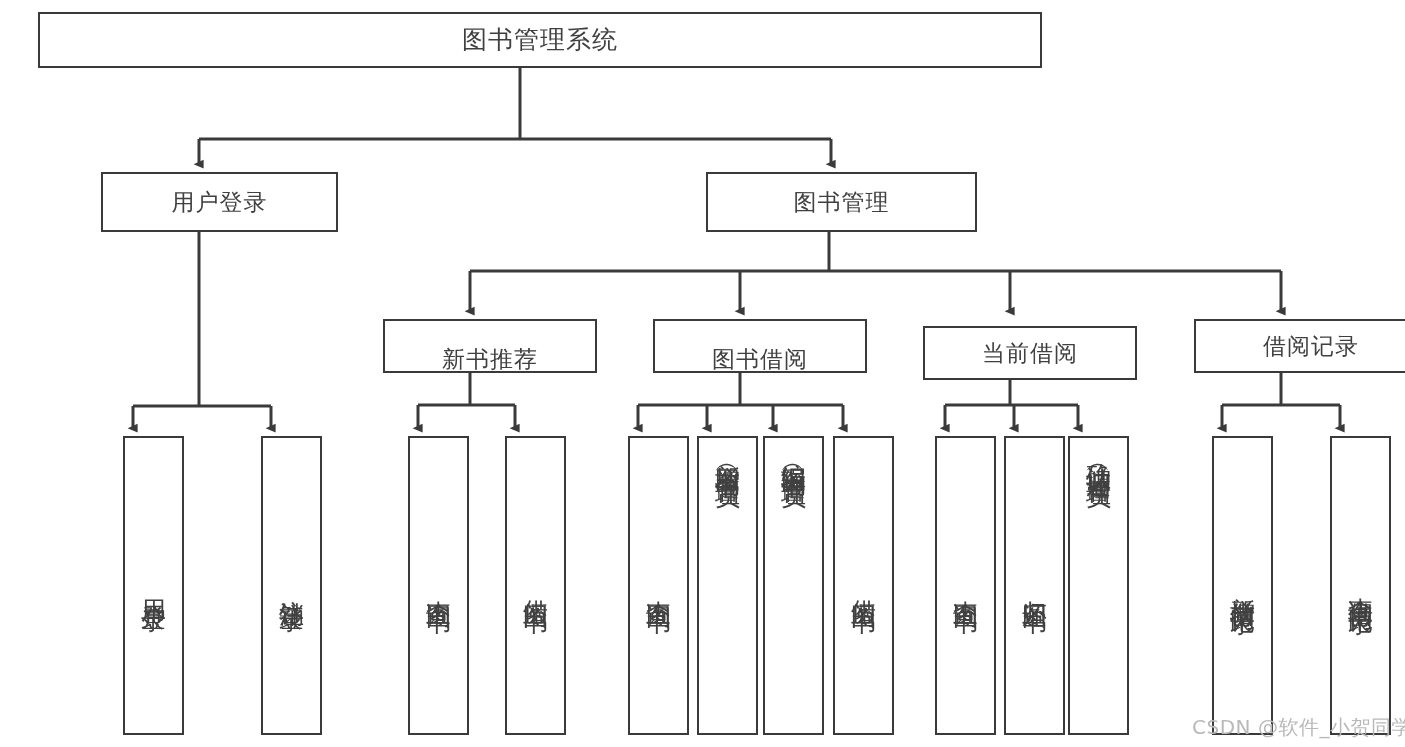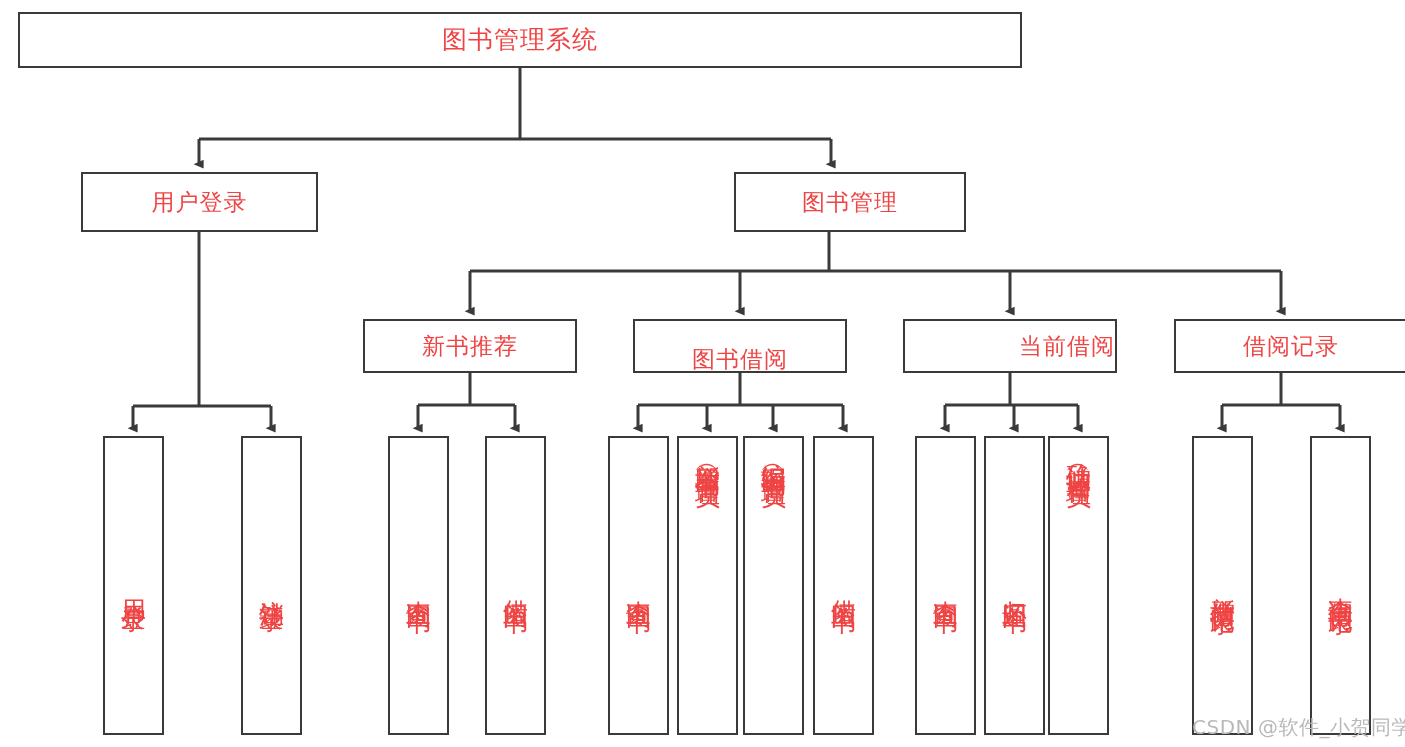--- a/index.html
+++ b/index.html
@@ -27,22 +27,23 @@
     pointer-events: none;
   }
   .node {
     position: absolute;
     box-sizing: border-box;
     background: #ffffff;
     border: 2px solid #3a3a3a;
     display: flex;
     align-items: center;
     justify-content: center;
-    color: #ef4444;
+    color: #404040;
     z-index: 2;
+    margin-left: 20px;
   }
   .node-label {
     text-align: center;
     line-height: 1.05;
     white-space: pre-line;
   }
   
   .lvl0 .node-label {
     font-size: 25px;
     letter-spacing: 1px;
@@ -136,33 +137,33 @@
   </svg>
 
   <div class="node lvl0" style="left:18px; top:12px; width:1004px; height:56px;">
     <span class="node-label">图书管理系统</span>
   </div>
 
   <div class="node lvl1" style="left:81px; top:172px; width:237px; height:60px;">
     <span class="node-label">用户登录</span>
   </div>
 
-  <div class="node lvl1" style="left:734px; top:172px; width:232px; height:60px;">
+  <div class="node lvl1" style="left:686px; top:172px; width:271px; height:60px;">
     <span class="node-label">图书管理</span>
   </div>
 
-  <div class="node lvl2" style="left:363px; top:319px; width:214px; height:54px;">
+  <div class="node lvl2" style="left:363px; top:319px; width:214px; height:54px;align-items:flex-end;">
     <span class="node-label">新书推荐</span>
   </div>
 
   <div class="node lvl2" style="left:633px; top:319px; width:214px; height:54px;align-items:flex-end;">
     <span class="node-label">图书借阅</span>
   </div>
 
-  <div class="node lvl2" style="left:903px; top:319px; width:214px; height:54px;justify-content:flex-end;">
+  <div class="node lvl2" style="left:903px; top:326px; width:214px; height:54px;">
     <span class="node-label">当前借阅</span>
   </div>
 
   <div class="node lvl2" style="left:1174px; top:319px; width:234px; height:54px;">
     <span class="node-label">借阅记录</span>
   </div>
 
   <div class="node leaf centered" style="left:103px; top:436px; width:61px; height:299px;">
     <span class="node-label">用户登录</span>
   </div>

